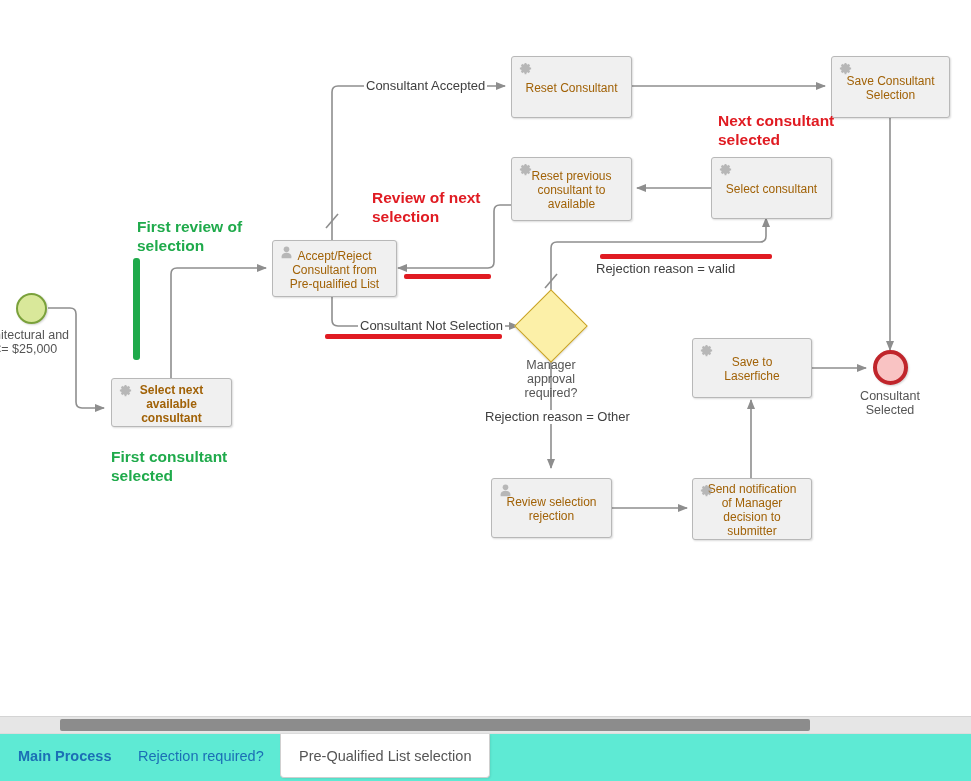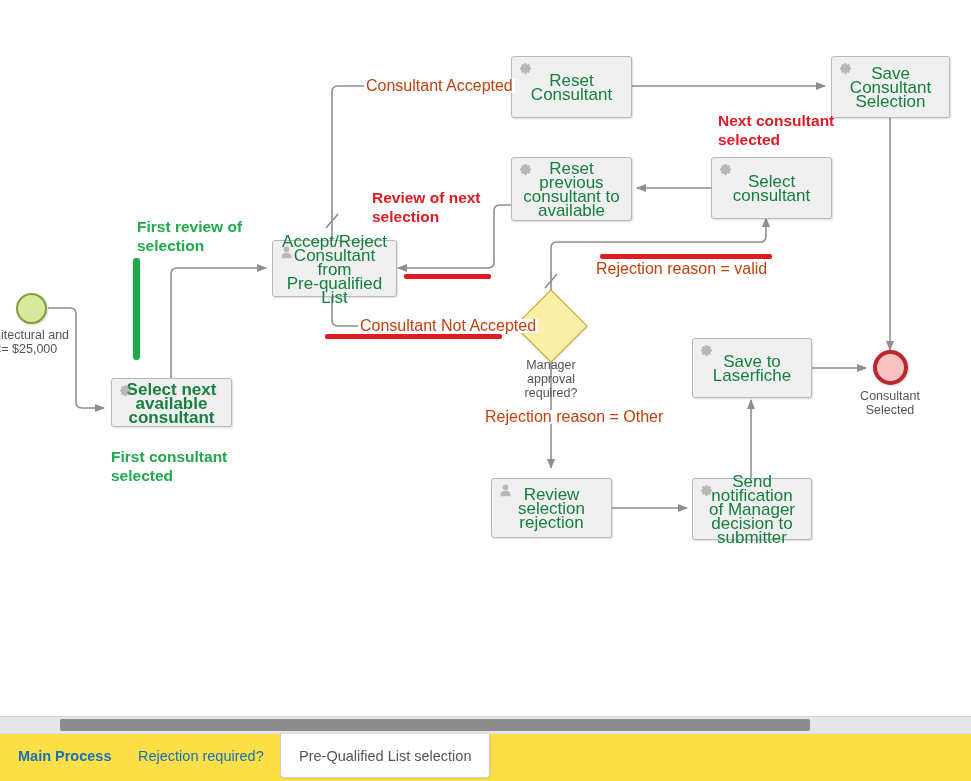--- a/index.html
+++ b/index.html
@@ -37,23 +37,23 @@
     background: #f0f0f0;
     border: 1px solid #b8b8b8;
     border-radius: 3px;
     box-shadow: 1px 1px 2px rgba(0,0,0,0.14);
     display: flex;
     align-items: center;
     justify-content: center;
     padding: 4px 6px 2px 6px;
   }
   .task .label {
-    font-size: 17px;
+    font-size: 12px;
     line-height: 14px;
-    color: #15803d;
+    color: #a16207;
     text-align: center;
     width: 100%;
     white-space: pre-line;
   }
   .task-icon {
     position: absolute;
     left: 6px;
     top: 4px;
     width: 15px;
     height: 15px;
@@ -95,23 +95,23 @@
     color: #555555;
     text-align: center;
     white-space: pre-line;
   }
   .event-label.left-clip {
     text-align: left;
   }
   
   .flow-label {
     position: absolute;
-    font-size: 16px;
+    font-size: 13px;
     line-height: 14px;
-    color: #c2410c;
+    color: #404040;
     background: #ffffff;
     padding: 0 2px;
     white-space: nowrap;
   }
   
   .annot {
     position: absolute;
     font-weight: bold;
     font-size: 15.5px;
     line-height: 19px;
@@ -150,21 +150,21 @@
     background: #8c8c8c;
     border-radius: 2px;
   }
   
   #tabbar {
     position: absolute;
     left: 0;
     top: 733px;
     width: 971px;
     height: 48px;
-    background: #fde047;
+    background: #5eead4;
     border-top: 1px solid #dddddd;
   }
   .tab {
     position: absolute;
     top: 0;
     height: 44px;
     display: flex;
     align-items: center;
     padding: 0 18px;
     font-size: 14.5px;
@@ -339,21 +339,21 @@
     <div class="node gateway" style="left:525px; top:300px;"></div>
     <div class="event-label" style="left:501px; top:358px; width:100px;">Manager
 approval
 required?</div>
 
     <div class="node end-event" style="left:873px; top:350px;"></div>
     <div class="event-label" style="left:840px; top:389px; width:100px;">Consultant
 Selected</div>
 
     <div class="flow-label" style="left:364px; top:79px;">Consultant Accepted</div>
-    <div class="flow-label" style="left:358px; top:319px;">Consultant Not Accepted</div>
+    <div class="flow-label" style="left:358px; top:319px;">Consultant Not Selection</div>
     <div class="flow-label" style="left:594px; top:234px;margin-top:28px;">Rejection reason = valid</div>
     <div class="flow-label" style="left:483px; top:410px;">Rejection reason = Other</div>
 
     <div class="red-underline" style="left:404px; top:274px; width:87px;"></div>
     <div class="red-underline" style="left:325px; top:334px; width:177px;"></div>
     <div class="red-underline" style="left:600px; top:254px; width:172px;"></div>
 
     <div class="annot annot-red" style="left:718px; top:111px;">Next consultant
 selected</div>
     <div class="annot annot-red" style="left:372px; top:188px;">Review of next

